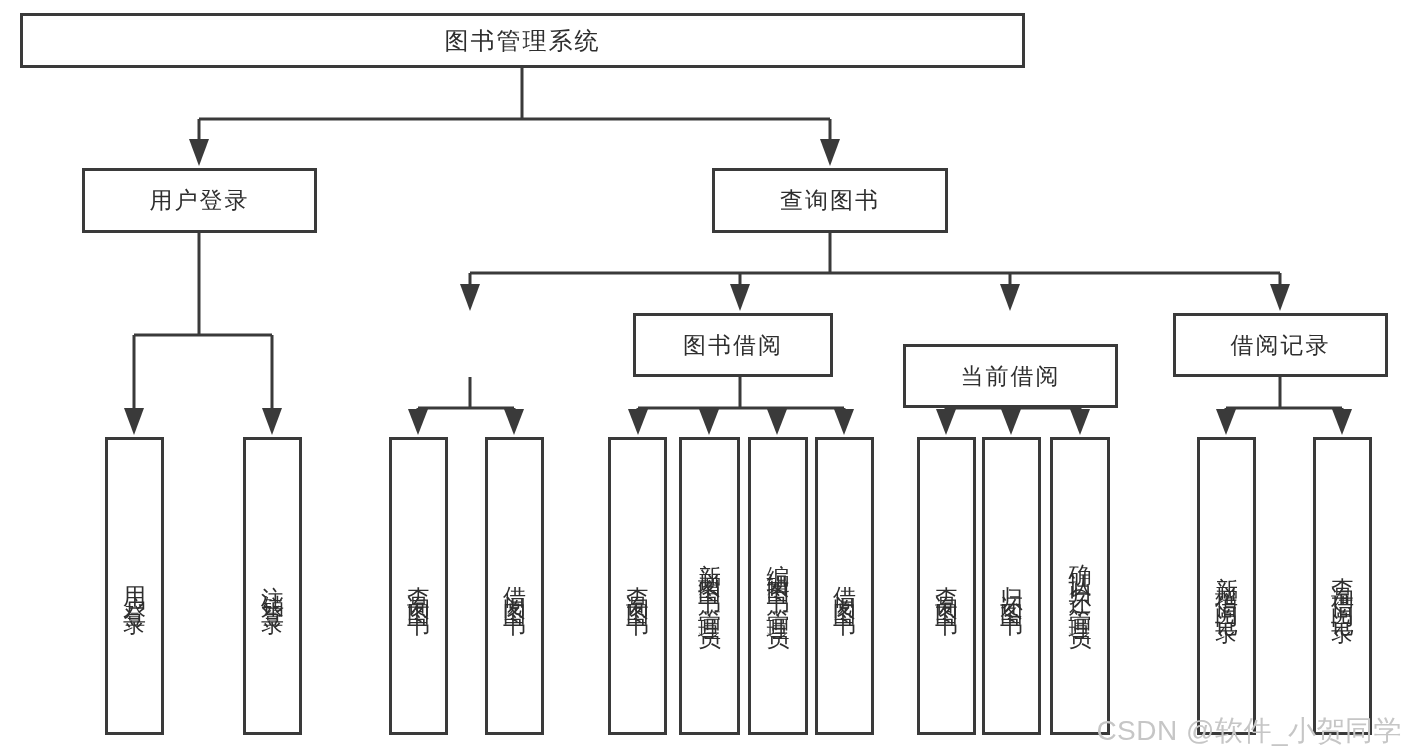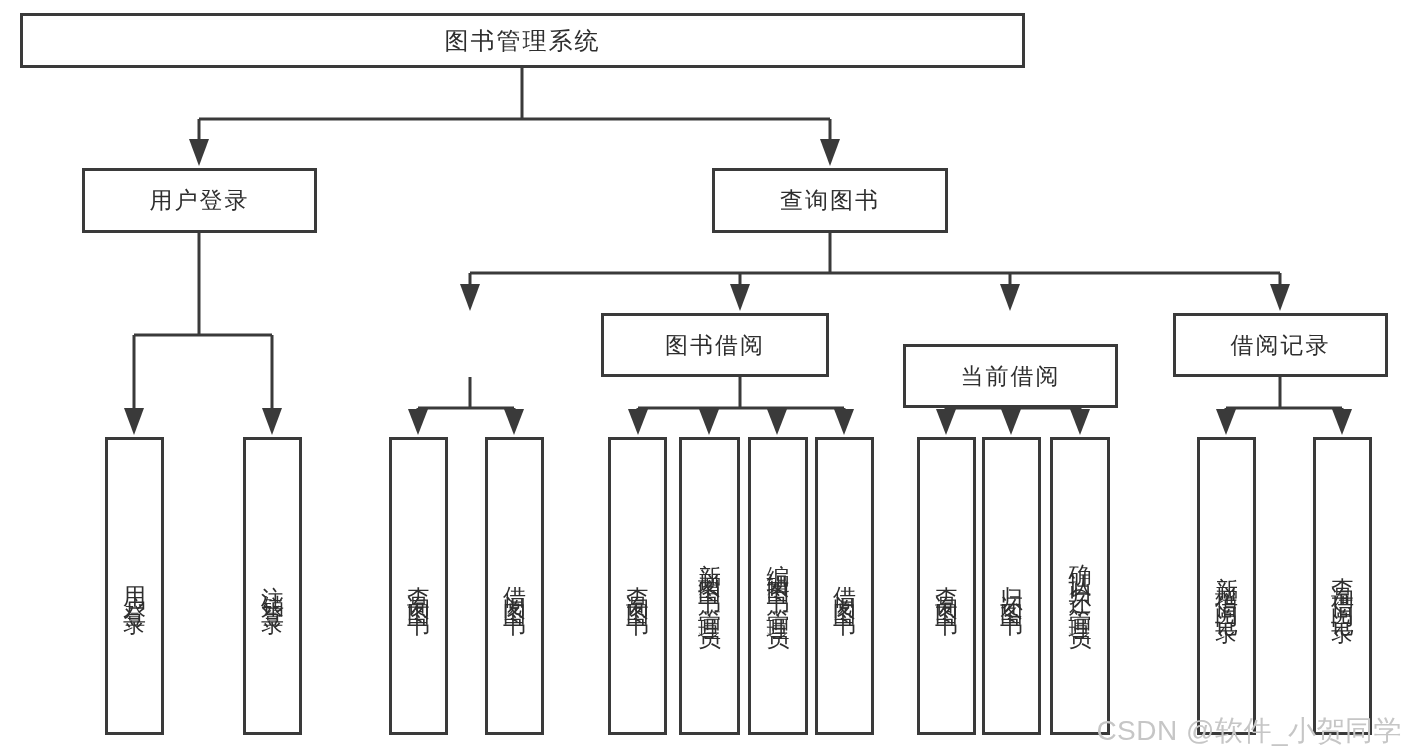--- a/index.html
+++ b/index.html
@@ -29,21 +29,21 @@
     text-orientation:mixed;
     font-size:23px;
     letter-spacing:9px;
     line-height:1;
   }
   
   .p-root{left:20px;top:13px;width:1005px;height:55px;}
   .p-l1a{left:82px;top:168px;width:235px;height:65px;}
   .p-l1b{left:712px;top:168px;width:236px;height:65px;}
   .p-l2a{left:363px;top:313px;width:215px;height:64px;}
-  .p-l2b{left:601px;top:313px;width:228px;height:64px;}
+  .p-l2b{left:633px;top:313px;width:200px;height:64px;}
   .p-l2c{left:903px;top:313px;width:215px;height:64px;margin-top:31px;}
   .p-l2d{left:1173px;top:313px;width:215px;height:64px;}
   .leaf{top:437px;width:59px;height:298px;}
   .p-f1{left:105px;}  .p-f2{left:243px;}
   .p-f3{left:389px;}  .p-f4{left:485px;}
   .p-f5{left:608px;}  .p-f6{left:679px;width:61px;}
   .p-f7{left:748px;width:60px;} .p-f8{left:815px;}
   .p-f9{left:917px;}  .p-f10{left:982px;}
   .p-f11{left:1050px;width:60px;}
   .p-f12{left:1197px;} .p-f13{left:1313px;}

